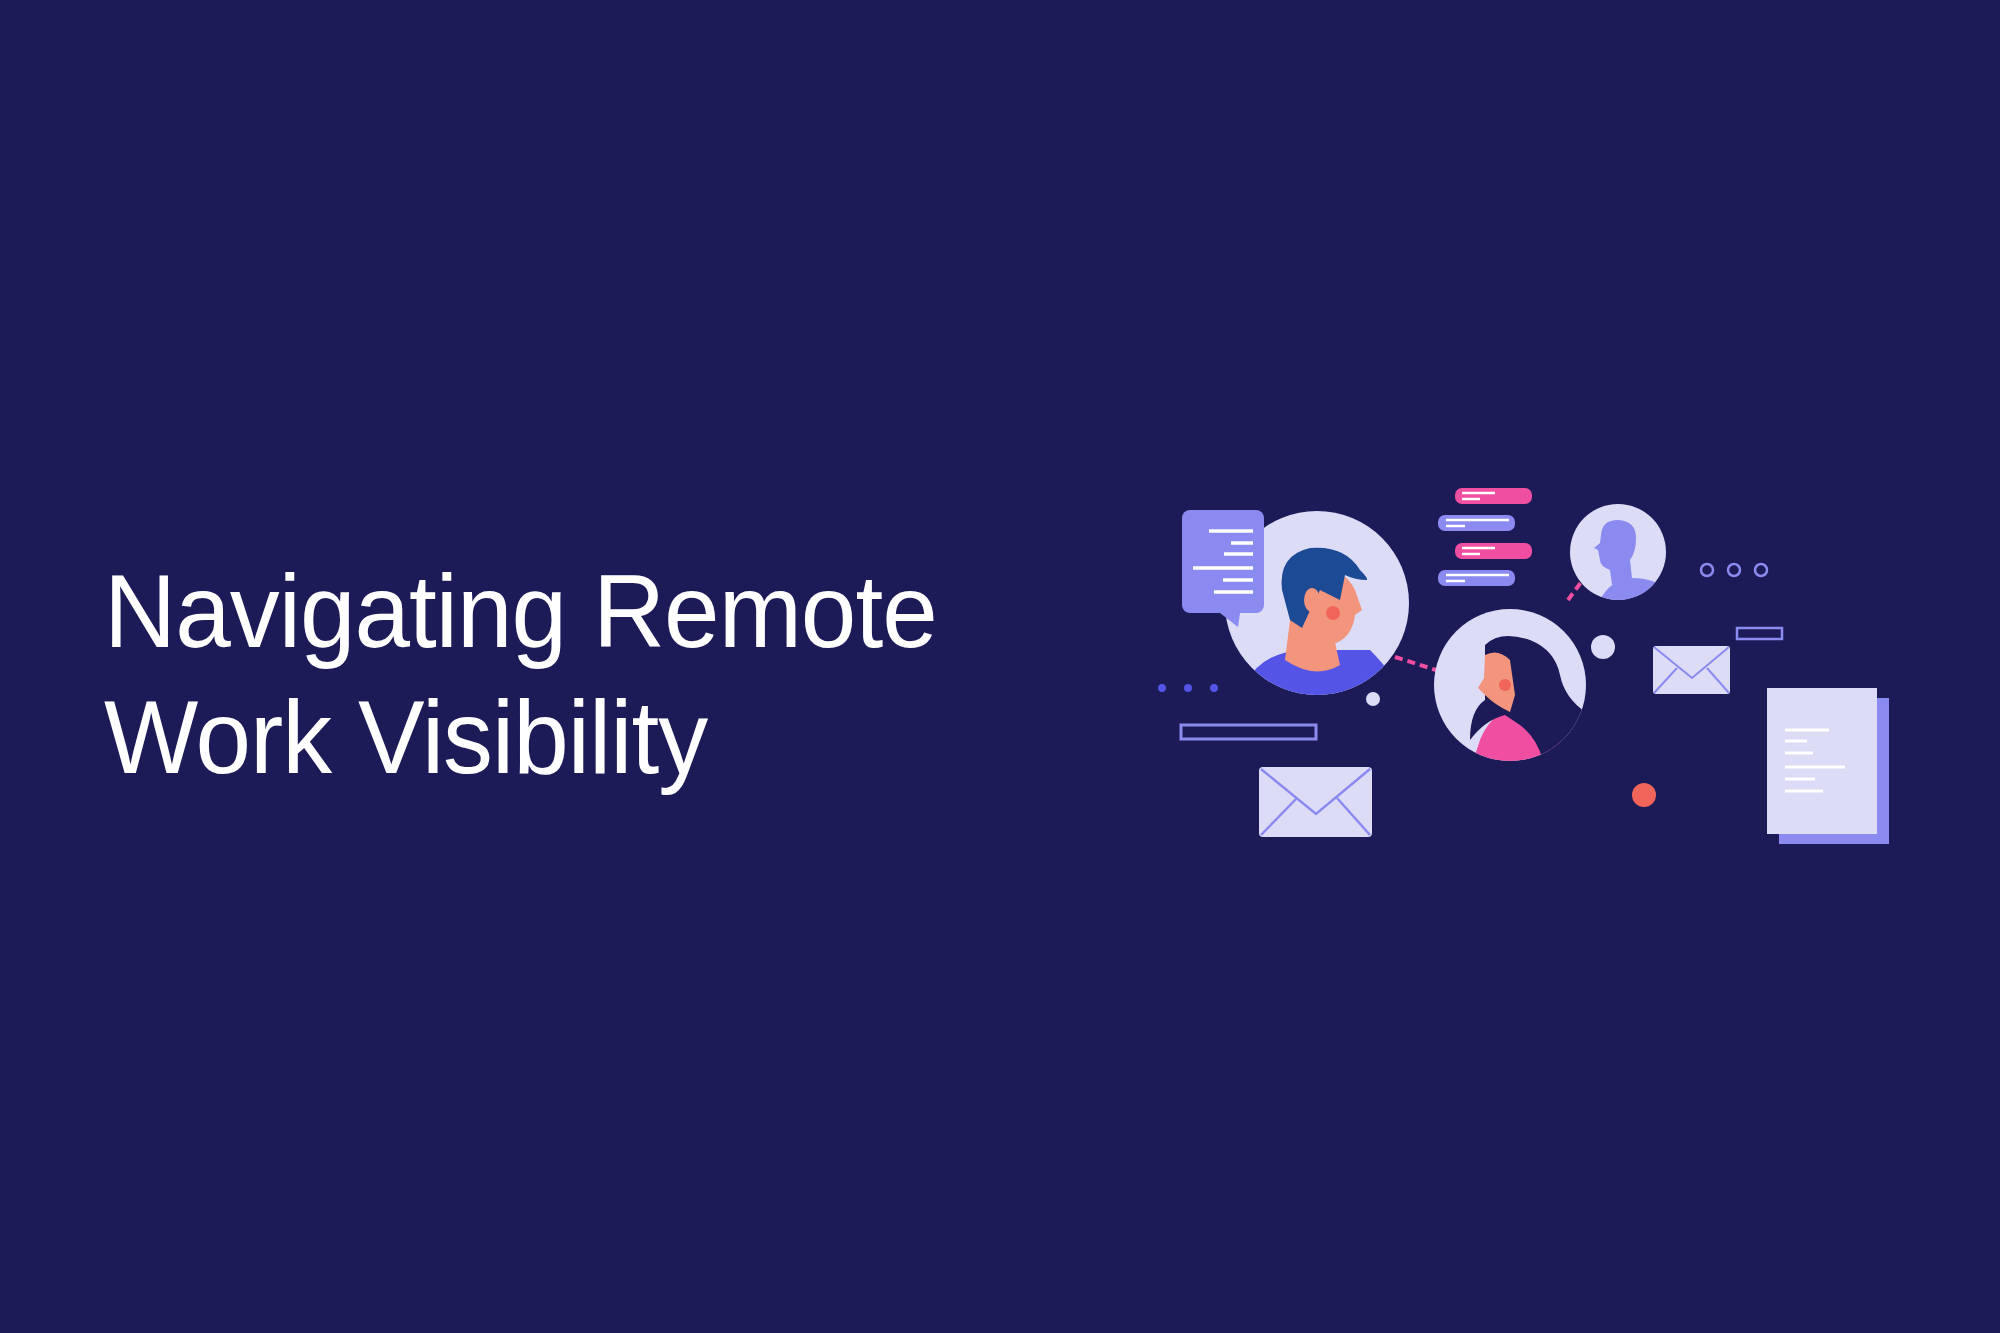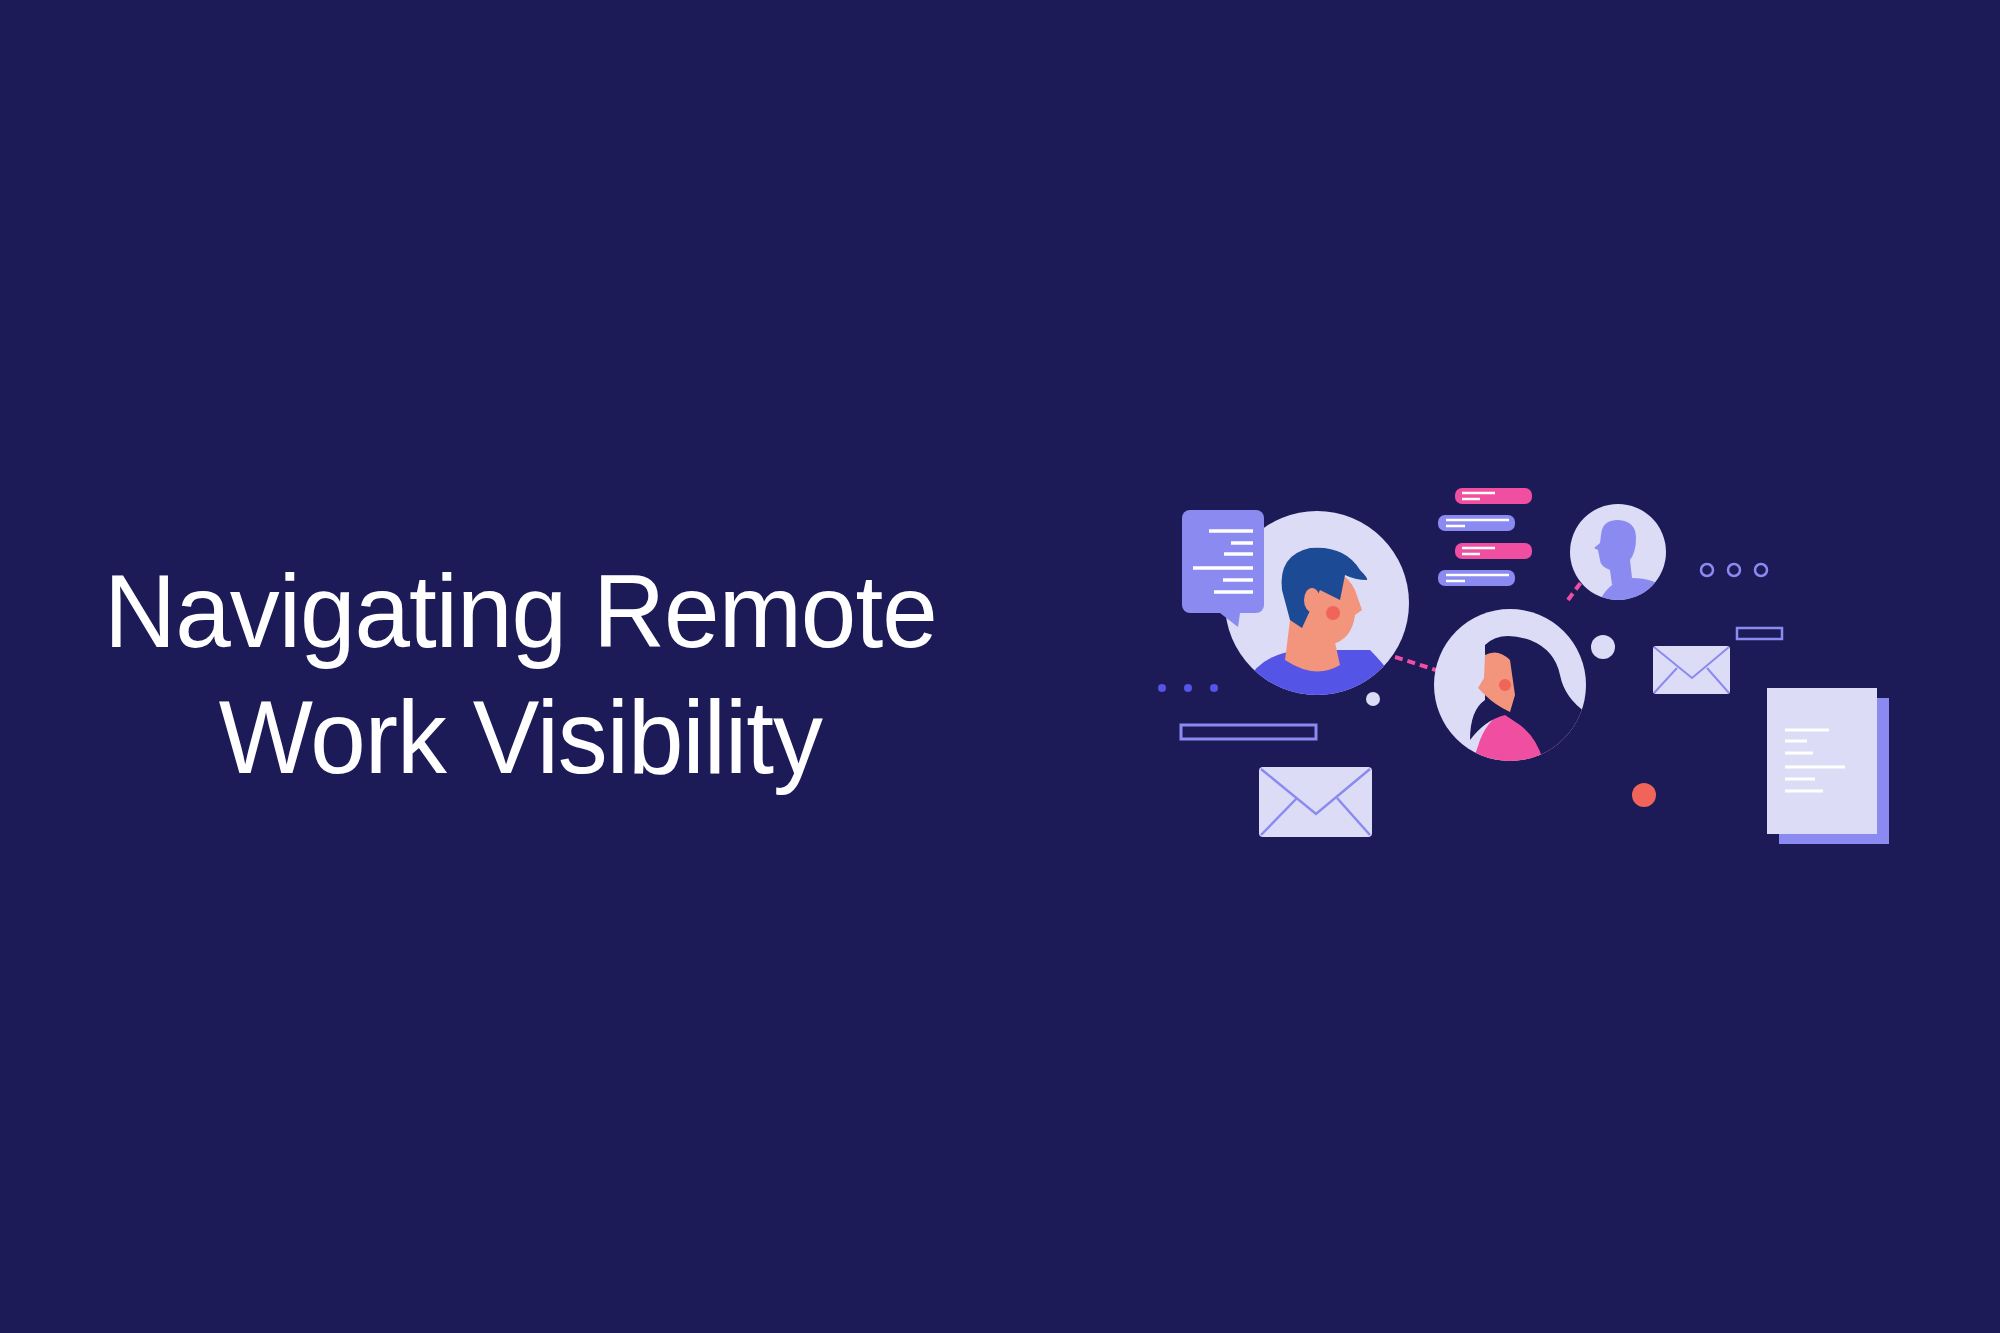--- a/index.html
+++ b/index.html
@@ -2,21 +2,21 @@
 <html><head>
   <meta charset="utf-8">
   <style>
     html, body { margin: 0; padding: 0; }
     body {
       width: 2000px; height: 1333px; overflow: hidden;
       background: #1c1b57;
       font-family: "Liberation Sans", "DejaVu Sans", sans-serif;
       position: relative;
     }
-    .banner { position: absolute; inset: 0; text-align: center; }
+    .banner { position: absolute; inset: 0; }
     .title {
       position: absolute; left: 104px; top: 548px;
       color: #ffffff; font-weight: 500; font-size: 104px;
       line-height: 126px; letter-spacing: -1px; margin: 0;
       transform: scaleX(0.96); transform-origin: left top;
     }
     .title span { display: block; }
     .illustration { position: absolute; left: 0; top: 0; width: 2000px; height: 1333px; }
   </style>
 </head>

